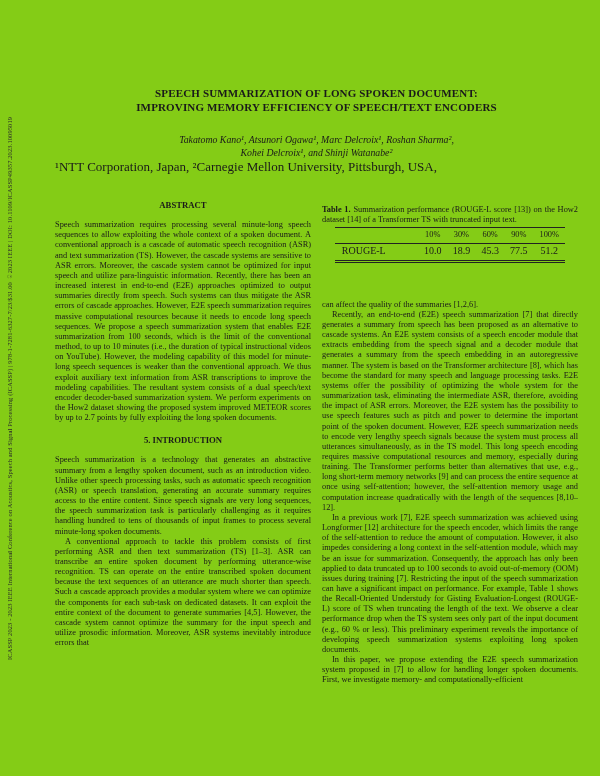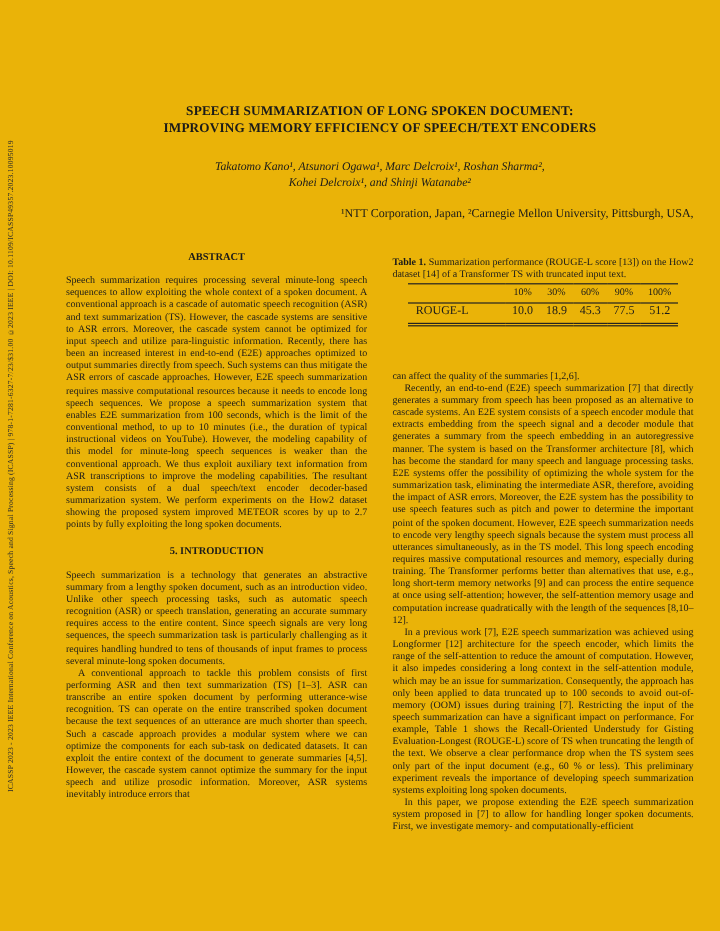--- a/index.html
+++ b/index.html
@@ -1,36 +1,36 @@
 <!DOCTYPE html>
 <html><head>
 <meta charset="utf-8">
 <style>
   html,body { margin:0; padding:0; }
   body {
     width:600px; height:776px; background:#ffffff;
     font-family:"Liberation Serif", serif; color:#1a1a1a;
     -webkit-font-smoothing:antialiased;
   }
-  .page { position:relative; width:600px; height:776px; overflow:hidden; background:#eab308; }
+  .page { position:relative; width:600px; height:776px; overflow:hidden; background:#84cc16; }
 
   .sidebar-text {
     position:absolute; left:3px; top:0; height:776px; width:13px;
     writing-mode:vertical-rl; transform:rotate(180deg);
     font-size:6.4px; line-height:13px; color:#2a2a2a;
     text-align:center; letter-spacing:0.15px; white-space:nowrap;
   }
 
   .content { position:absolute; left:55px; top:0; width:523px; }
 
   .title { margin-top:87px; text-align:center; font-weight:bold; font-size:11px; line-height:13.5px; letter-spacing:0.15px; }
   .authors { margin-top:19px; text-align:center; font-style:italic; font-size:9.8px; line-height:13px; }
-  .affiliation { margin-top:14px; text-align:right; font-size:10px; }
+  .affiliation { margin-top:0; text-align:left; font-size:13px; }
 
-  .columns { display:flex; gap:21px; margin-top:25px; }
+  .columns { display:flex; gap:11px; margin-top:25px; }
   .col { width:258px; font-size:8.35px; line-height:10.15px; text-align:justify; }
 
   .section-heading { text-align:center; font-weight:bold; font-size:8.7px; margin:0 0 10px 0; }
   .intro-heading { margin-top:12px; margin-bottom:10px; }
 
   p { margin:0; }
   p.indent { text-indent:10px; }
   .index-terms { margin-top:10px; text-indent:10px; }
   .index-terms .label { font-weight:bold; font-style:italic; }
 

